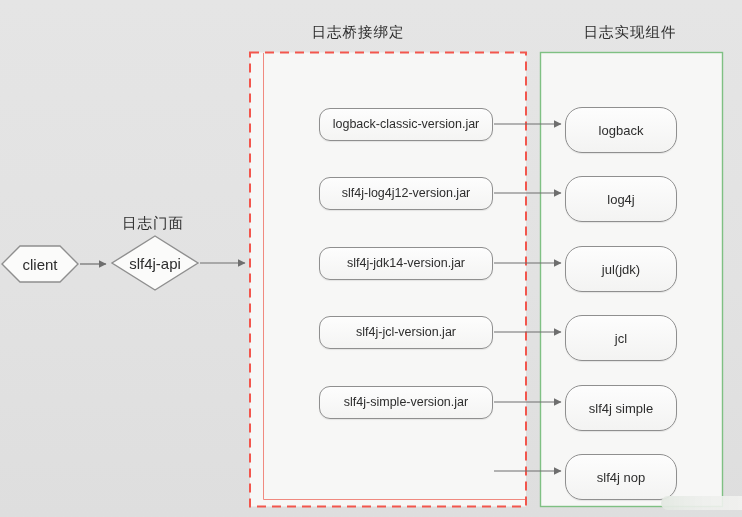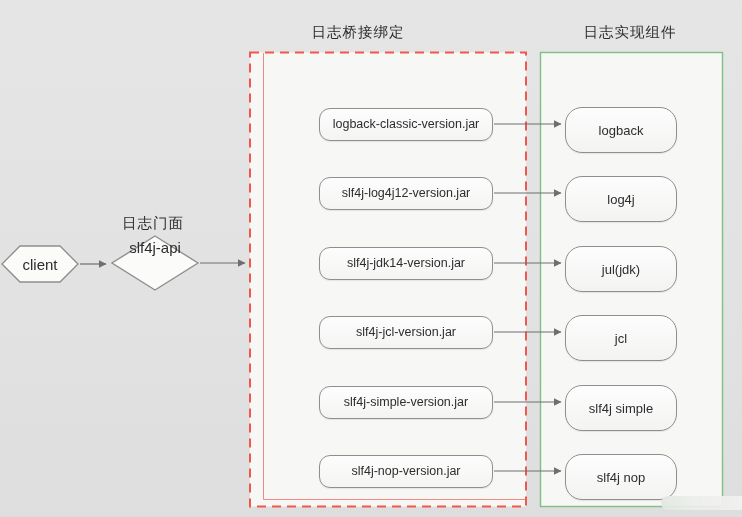--- a/index.html
+++ b/index.html
@@ -69,21 +69,21 @@
     justify-content: center;
     font-size: 13px;
     color: #2d2d2d;
     white-space: nowrap;
   }
   #client-label {
     left: 2px; top: 246px; width: 76px; height: 36px;
     font-size: 15px;
   }
   #api-label {
-    left: 112px; top: 220px; width: 86px; height: 54px;
+    left: 112px; top: 236px; width: 86px; height: 54px;
     font-size: 15px;
   }
   #watermark {
     position: absolute;
     left: 661px;
     top: 496px;
     width: 81px;
     height: 14px;
     border-radius: 8px 0 0 8px;
     background: linear-gradient(90deg, rgba(226,232,225,0.95) 0%, rgba(236,238,235,0.92) 45%, rgba(242,242,240,0.9) 100%);
@@ -137,18 +137,17 @@
 
   <div class="jar-box" style="top:246.5px;">slf4j-jdk14-version.jar</div>
   <div class="impl-pill" style="top:246px;text-align:right;">jul(jdk)</div>
 
   <div class="jar-box" style="top:315.5px;">slf4j-jcl-version.jar</div>
   <div class="impl-pill" style="top:315px;">jcl</div>
 
   <div class="jar-box" style="top:385.5px;">slf4j-simple-version.jar</div>
   <div class="impl-pill" style="top:385px;">slf4j simple</div>
 
-  <div class="jar-box" style="top:454.5px;">slf4j-nop-version.jar</div>
   <div class="impl-pill" style="top:454px;">slf4j nop</div>
 
   <div id="watermark"></div>
 
 </div>
 
 </body></html>

